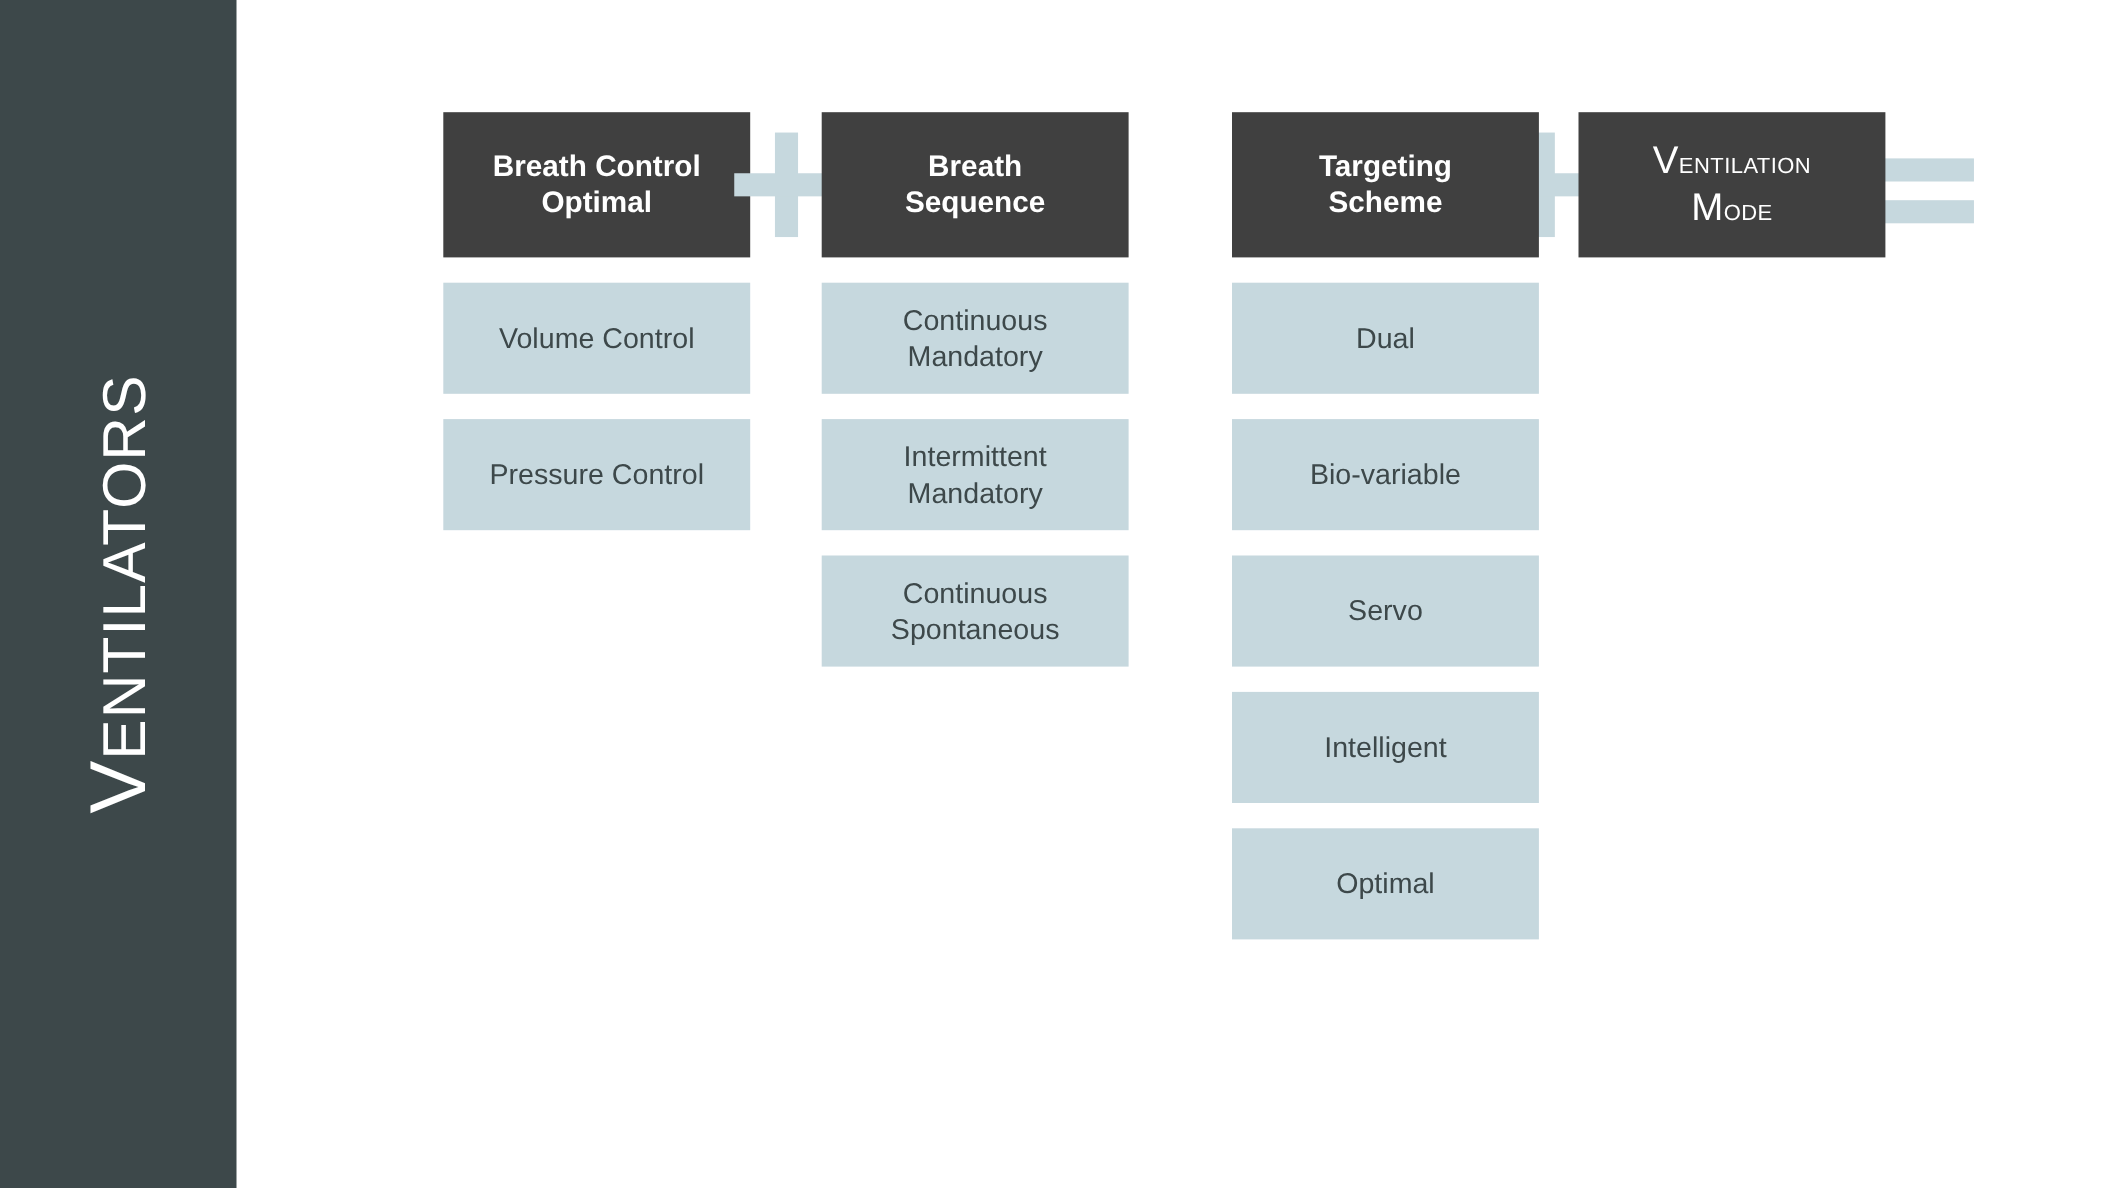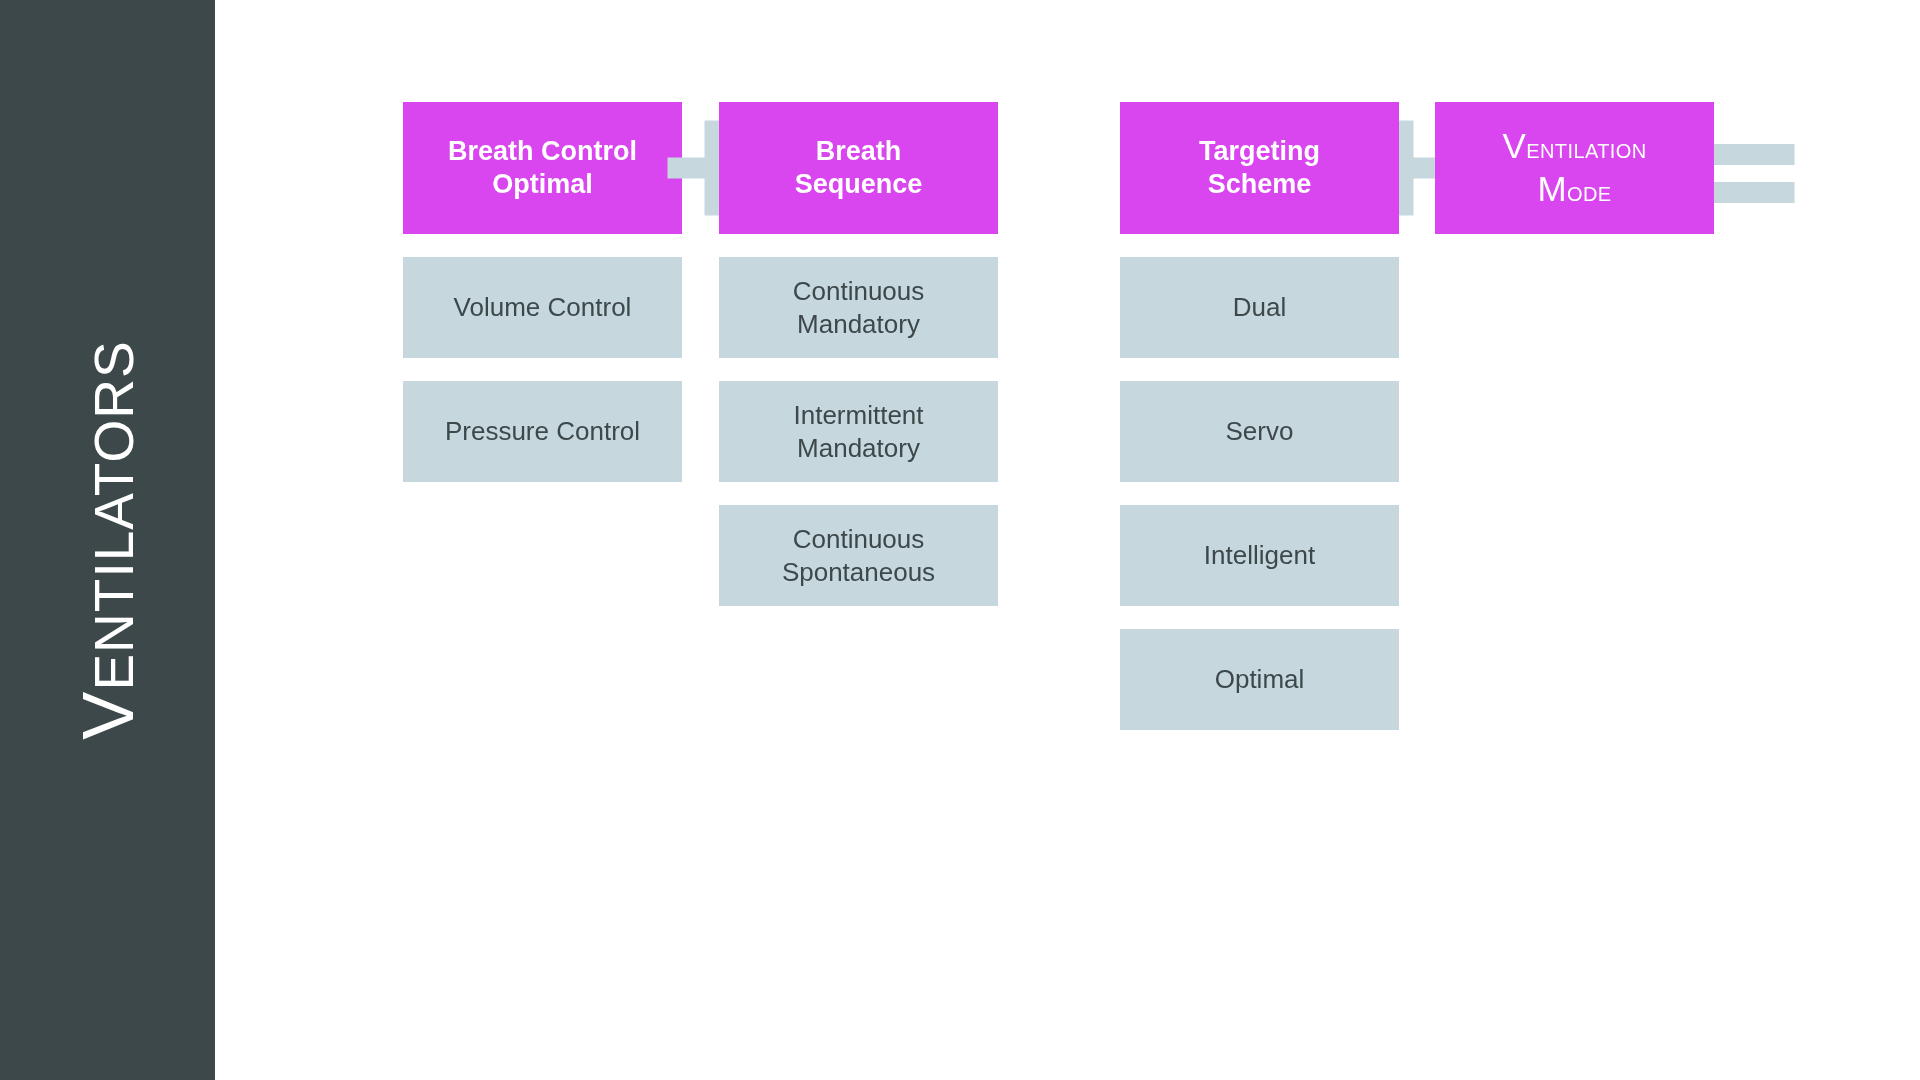--- a/index.html
+++ b/index.html
@@ -52,26 +52,26 @@
     bottom: 0;
   }
 
   .column {
     position: absolute;
     top: 102px;
     width: 279px;
   }
 
   .col-1 { left: 188px; }
-  .col-2 { left: 504px; }
+  .col-2 { left: 532px; }
   .col-3 { left: 905px; }
   .col-4 { left: 1220px; }
 
   .header-box {
-    background: #d946ef;
+    background: #404040;
     color: #ffffff;
     height: 132px;
     display: flex;
     align-items: center;
     justify-content: center;
     text-align: center;
     font-size: 27px;
     font-weight: 700;
     line-height: 1.22;
     box-sizing: border-box;
@@ -210,20 +210,21 @@
 
   <div class="column col-3">
     <div class="header-box">
       <div>
         <div>Targeting</div>
         <div>Scheme</div>
       </div>
     </div>
     <div class="item-list">
       <div class="item-box">Dual</div>
+      <div class="item-box">Bio-variable</div>
       <div class="item-box">Servo</div>
       <div class="item-box">Intelligent</div>
       <div class="item-box">Optimal</div>
     </div>
   </div>
 
   <div class="operator op-3">
     <div class="eq-bar eq-top"></div>
     <div class="eq-bar eq-bottom"></div>
   </div>

